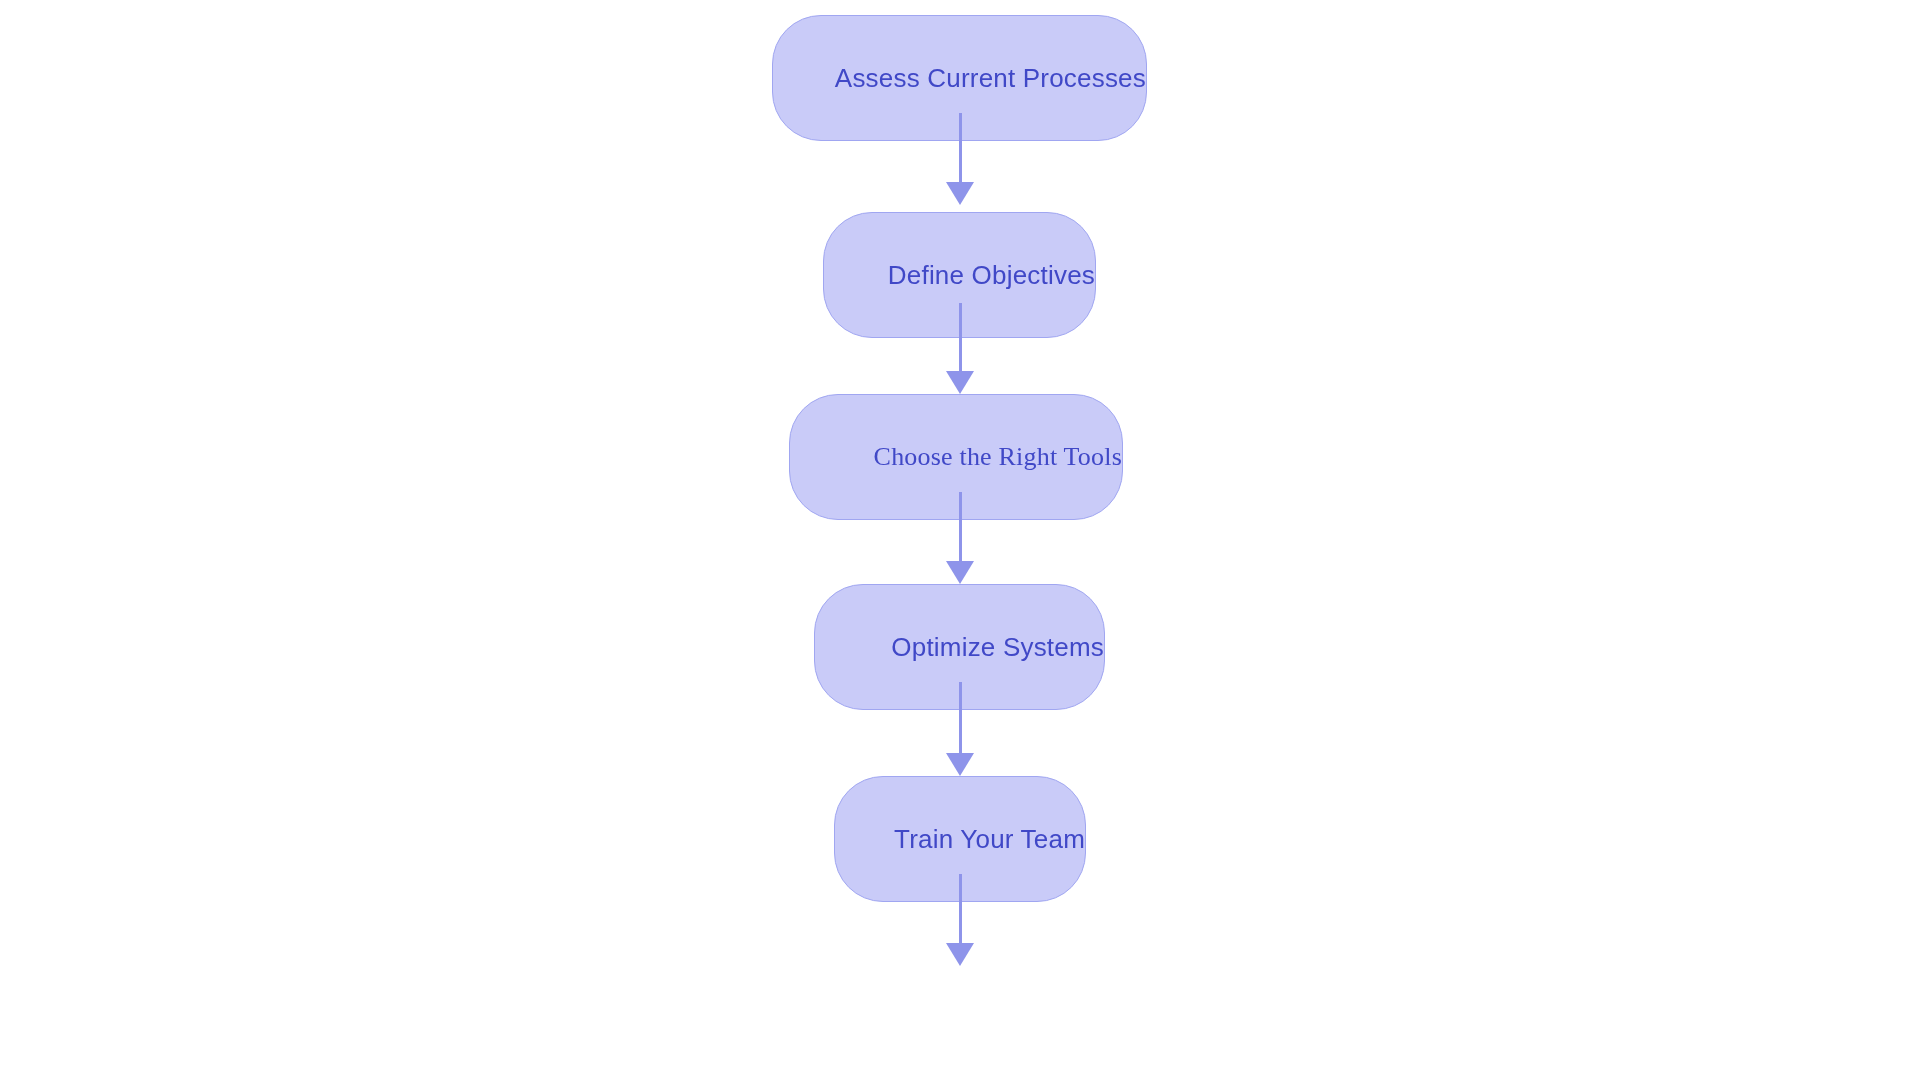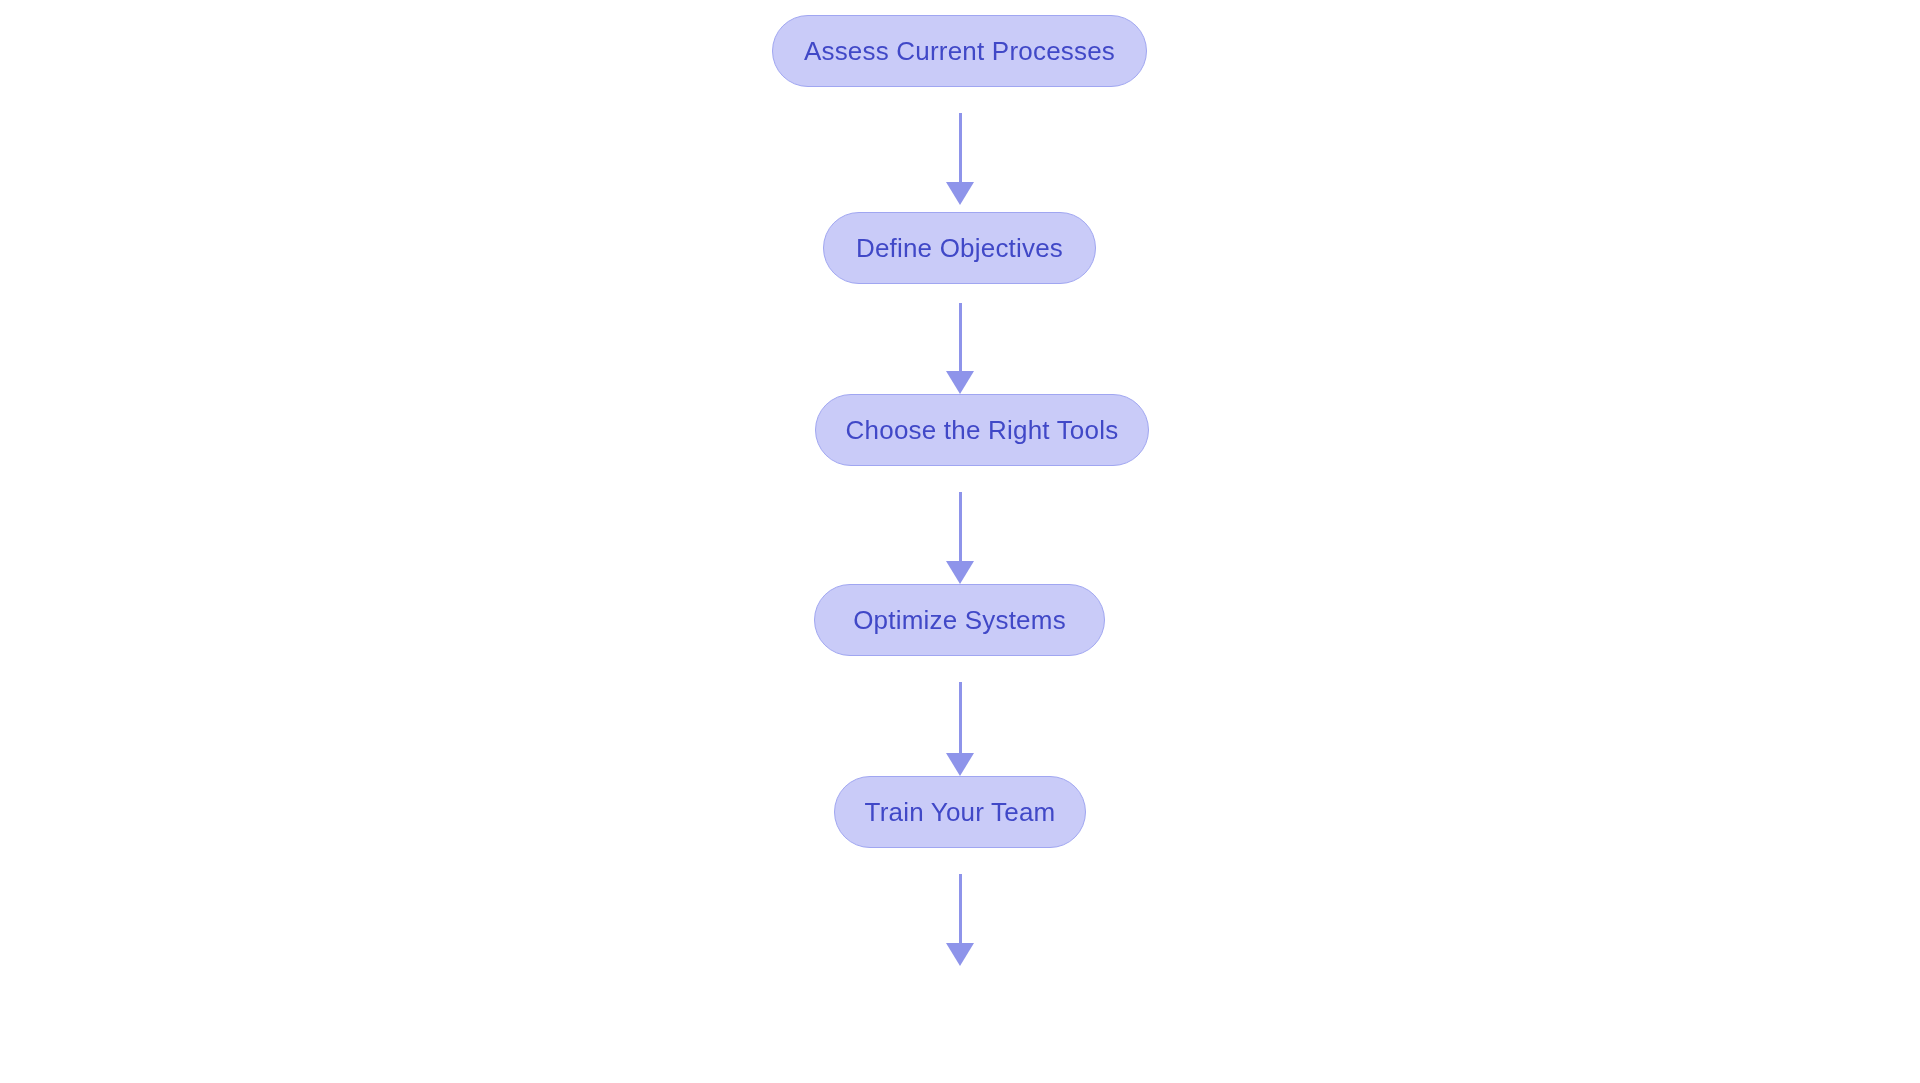--- a/index.html
+++ b/index.html
@@ -10,28 +10,28 @@
   .canvas {
     position: relative;
     width: 1920px;
     height: 1083px;
     background: var(--background, #ffffff);
     overflow: hidden;
     font-family: "Liberation Sans", sans-serif;
   }
   .node {
     position: absolute;
-    height: 72px;
+    height: 126px;
     border-radius: 49px;
     background: var(--node-fill, #c9cbf8);
     border: 1.5px solid var(--node-border, #a0a6f1);
     box-sizing: border-box;
     display: flex;
     align-items: center;
-    justify-content: center;
+    justify-content: flex-end;
   }
   .node-label {
     font-size: 26px;
     font-weight: 500;
     letter-spacing: 0.2px;
     color: var(--node-text, #4048c7);
     white-space: nowrap;
   }
   .arrow {
     position: absolute;
@@ -70,21 +70,21 @@
 
   <div class="node" style="top:205px; left:823px; width:273px;margin-top:7px;">
     <span class="node-label">Define Objectives</span>
   </div>
 
   <div class="arrow" style="top:303px; height:91px;">
     <div class="arrow-stem"></div>
     <div class="arrow-head"></div>
   </div>
 
-  <div class="node" style="top:394px; left:815px; width:334px;">
+  <div class="node" style="top:394px; left:789px; width:334px;font-family:Liberation Serif, serif;">
     <span class="node-label">Choose the Right Tools</span>
   </div>
 
   <div class="arrow" style="top:492px; height:92px;">
     <div class="arrow-stem"></div>
     <div class="arrow-head"></div>
   </div>
 
   <div class="node" style="top:584px; left:814px; width:291px;">
     <span class="node-label">Optimize Systems</span>

